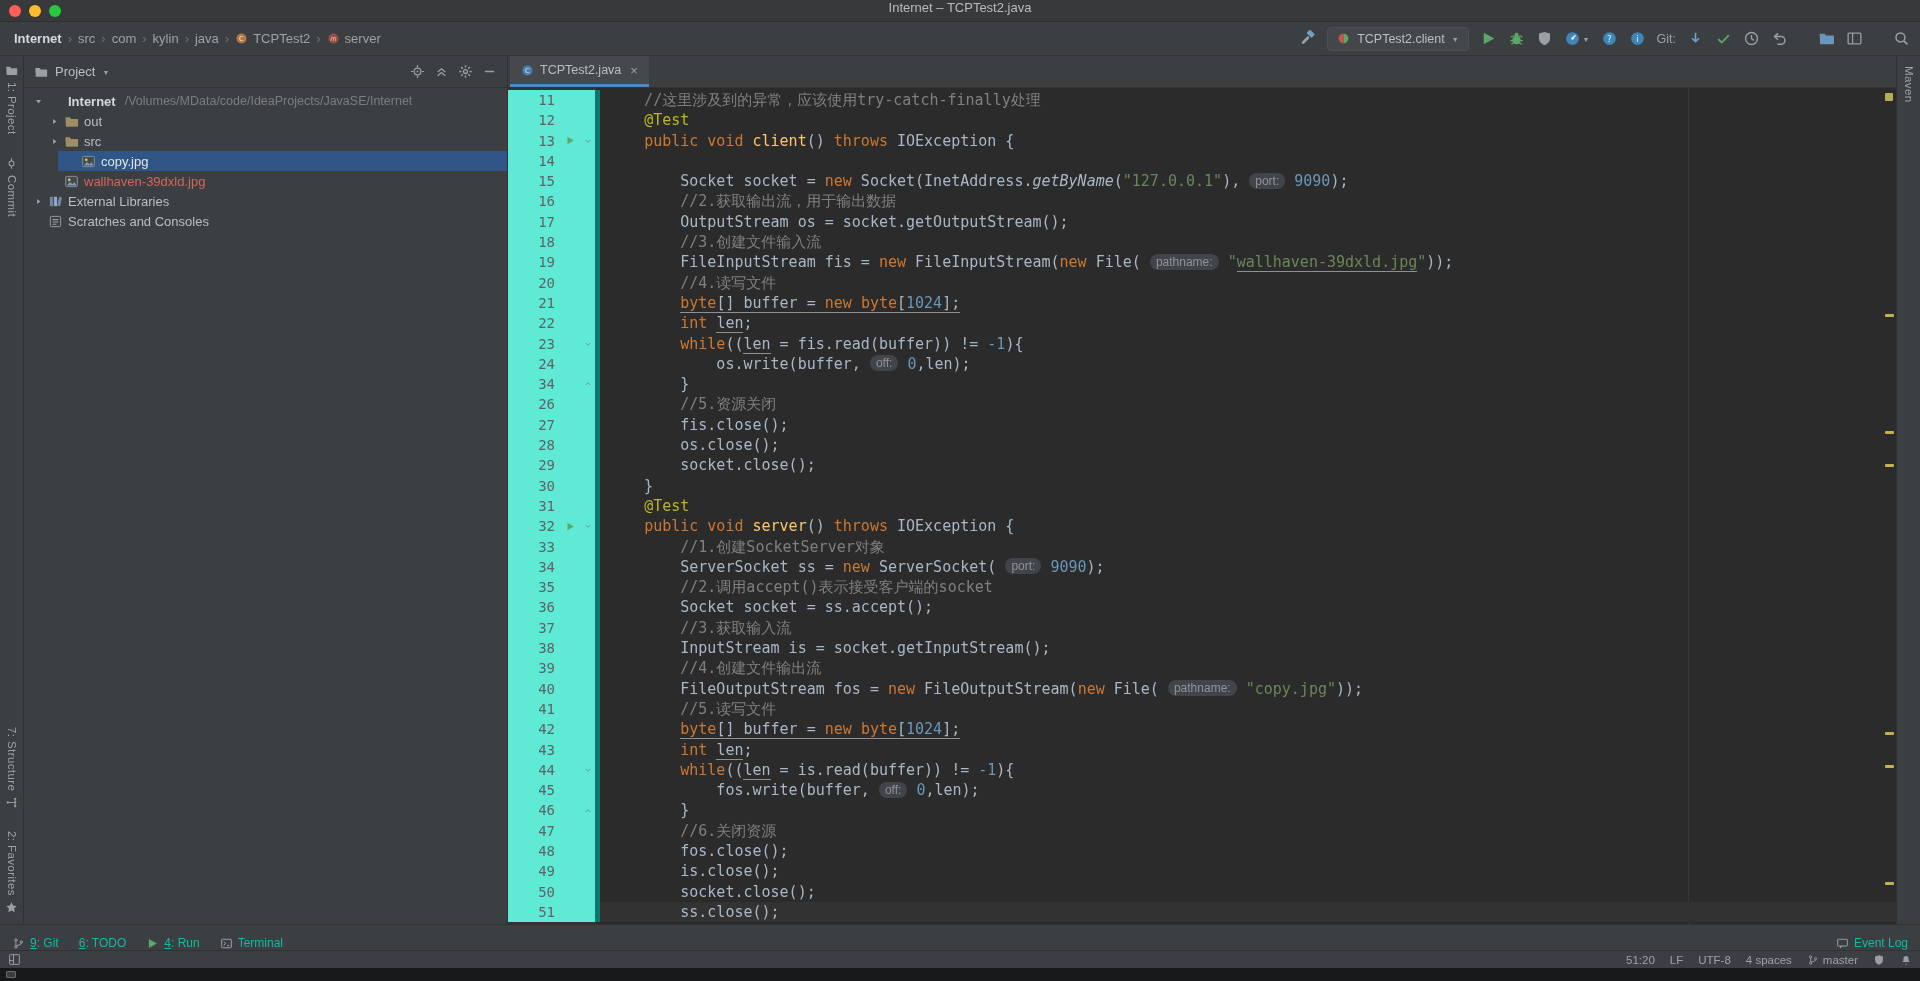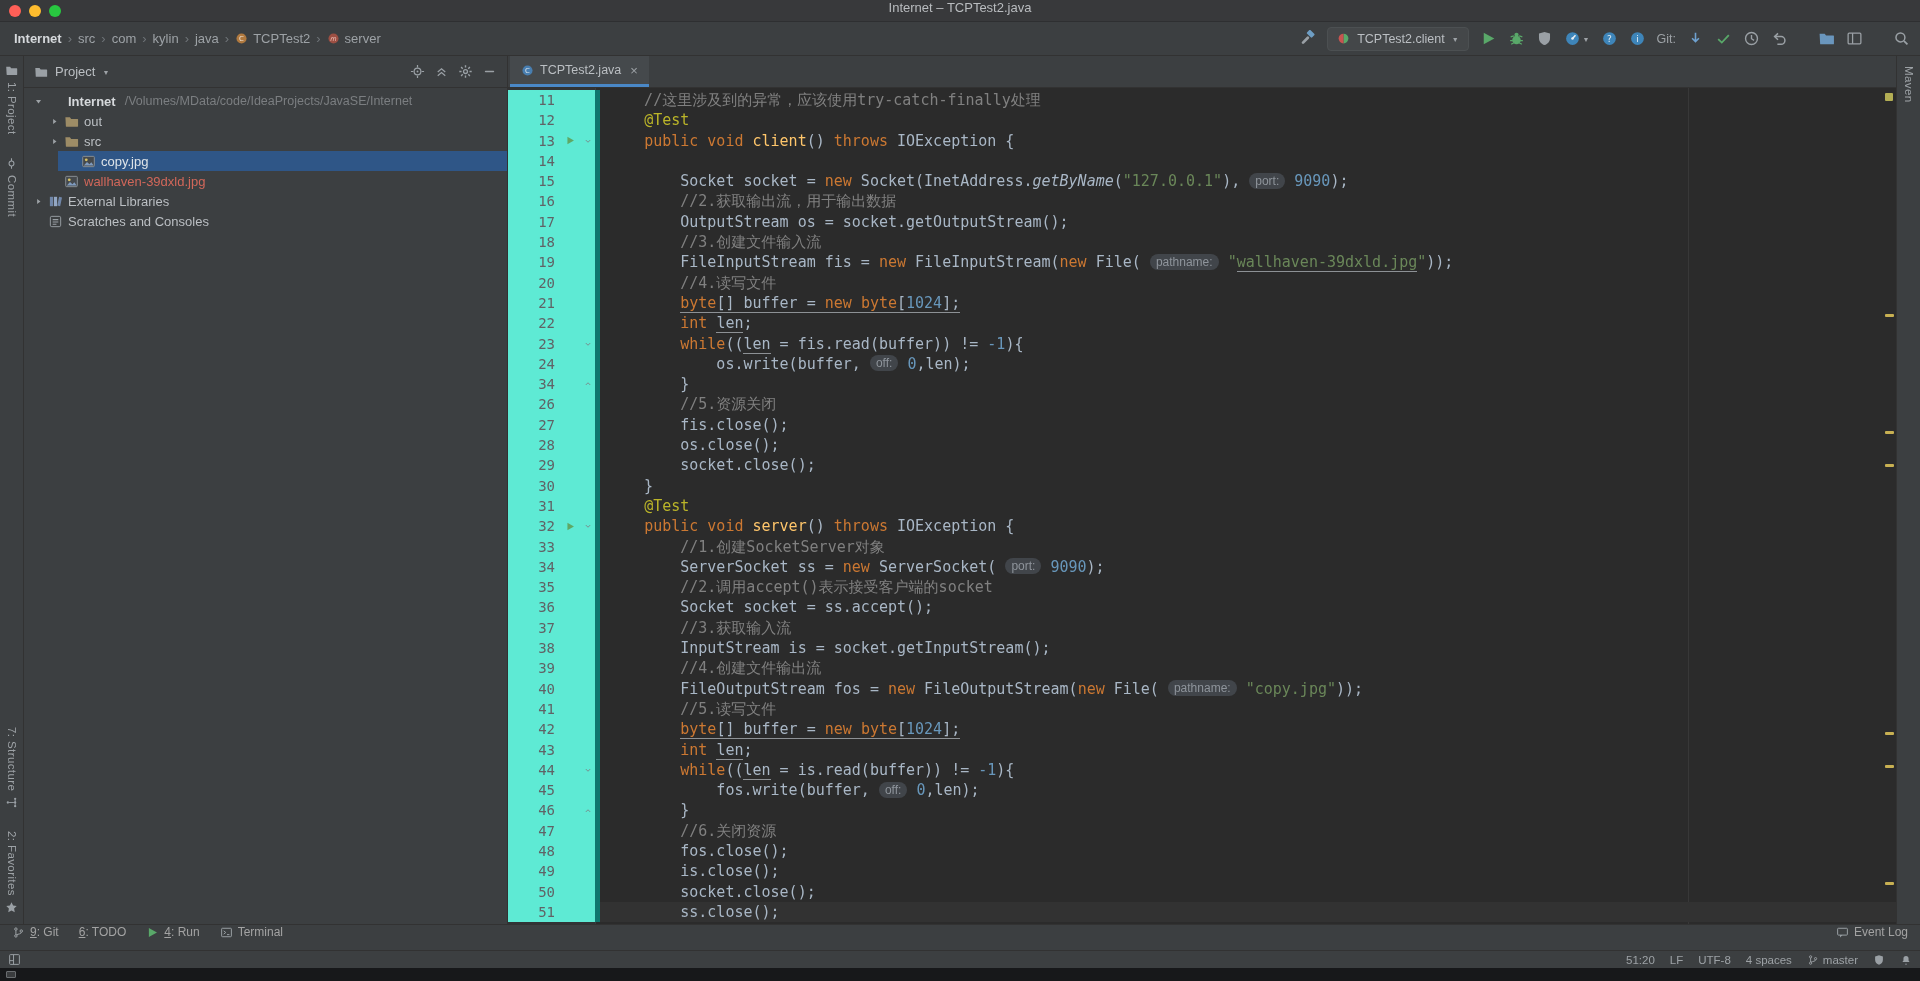--- a/index.html
+++ b/index.html
@@ -87,21 +87,21 @@
     font-family:"Liberation Sans","DejaVu Sans",sans-serif}
   .error-stripe{position:absolute;top:0;right:0;bottom:0;width:14px}
   .stripe-square{position:absolute;top:5px;right:3px;width:8px;height:8px;background:#b3ae54;border-radius:1px}
   .stripe-tick{position:absolute;right:2px;width:9px;height:3px;background:#d9bf56;border-radius:1px;opacity:.9}
 
   .right-stripe{flex:0 0 24px;background:#3c3f41;border-left:1px solid #323232;display:flex;
     flex-direction:column;align-items:center;padding-top:10px;color:#9da2a6;font-size:11.5px}
 
   
   .bottom-bar{flex:0 0 26px;background:#3c3f41;border-top:1px solid #323232;display:flex;
-    align-items:flex-start;gap:20px;padding:0 12px;font-size:12px;color:#a3a3a3}
+    align-items:flex-end;gap:20px;padding:0 12px;font-size:12px;color:#14b8a6}
   .bb-item{display:flex;align-items:center;gap:5px}
   .bb-item .mn{text-decoration:underline}
   .bb-right{margin-left:auto;display:flex;align-items:center;gap:5px}
 
   .status-bar{flex:0 0 18px;background:#3c3f41;border-top:1px solid #323232;display:flex;
     align-items:center;padding:0 8px;font-size:11.5px;color:#9da2a6}
   .sb-right{margin-left:auto;display:flex;align-items:center;gap:15px}
   .sb-item{display:flex;align-items:center;gap:4px}
 
   .desktop-strip{flex:0 0 13px;background:#17181a;display:flex;align-items:center;padding:0 6px}

